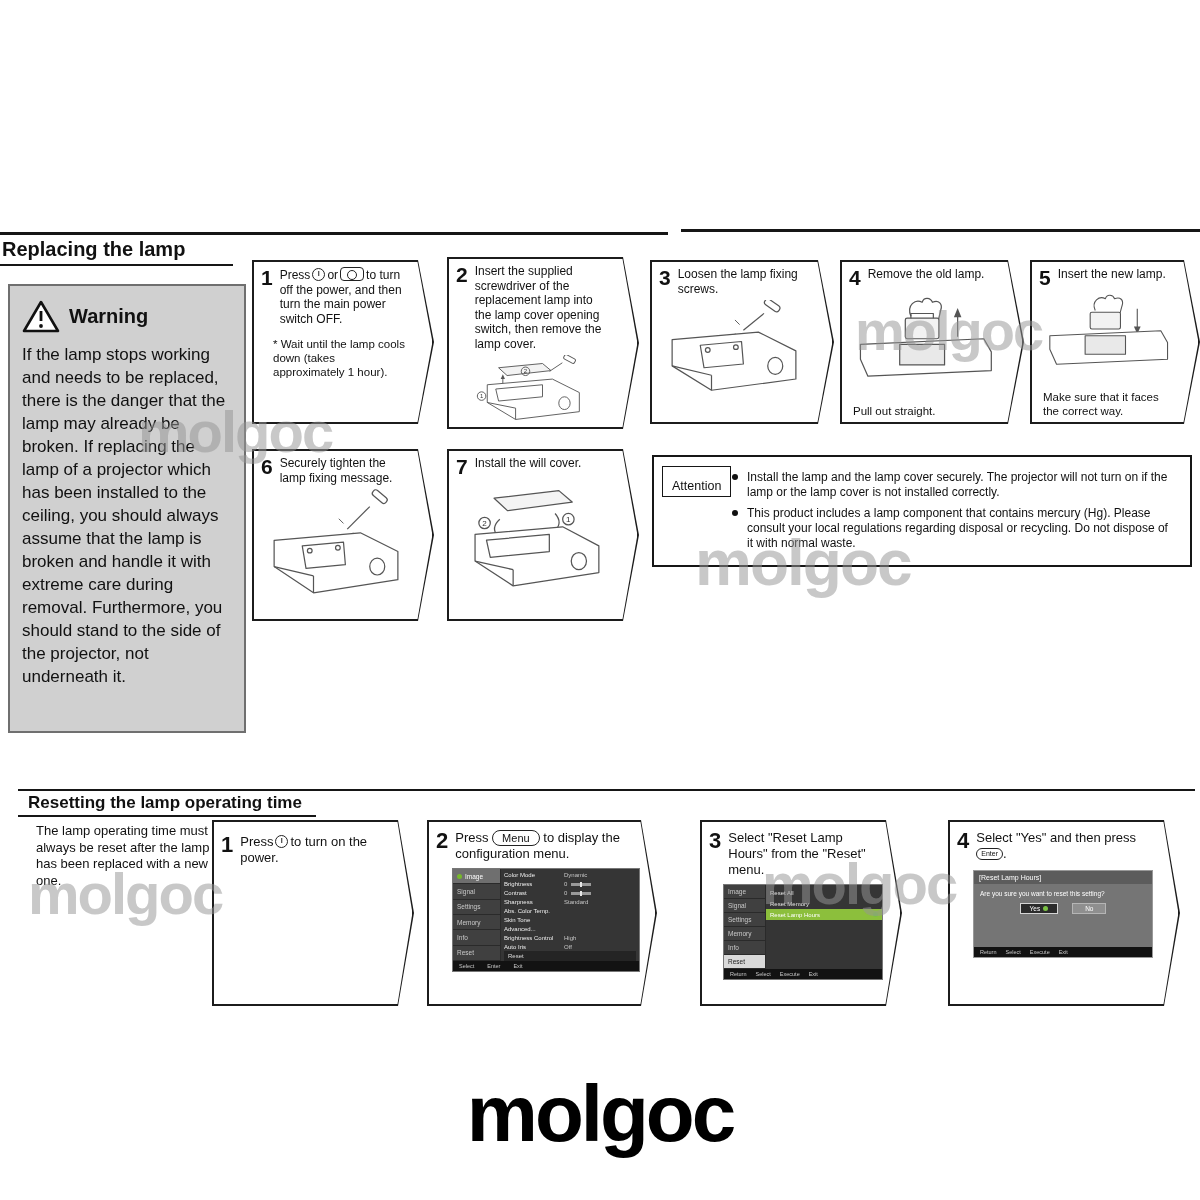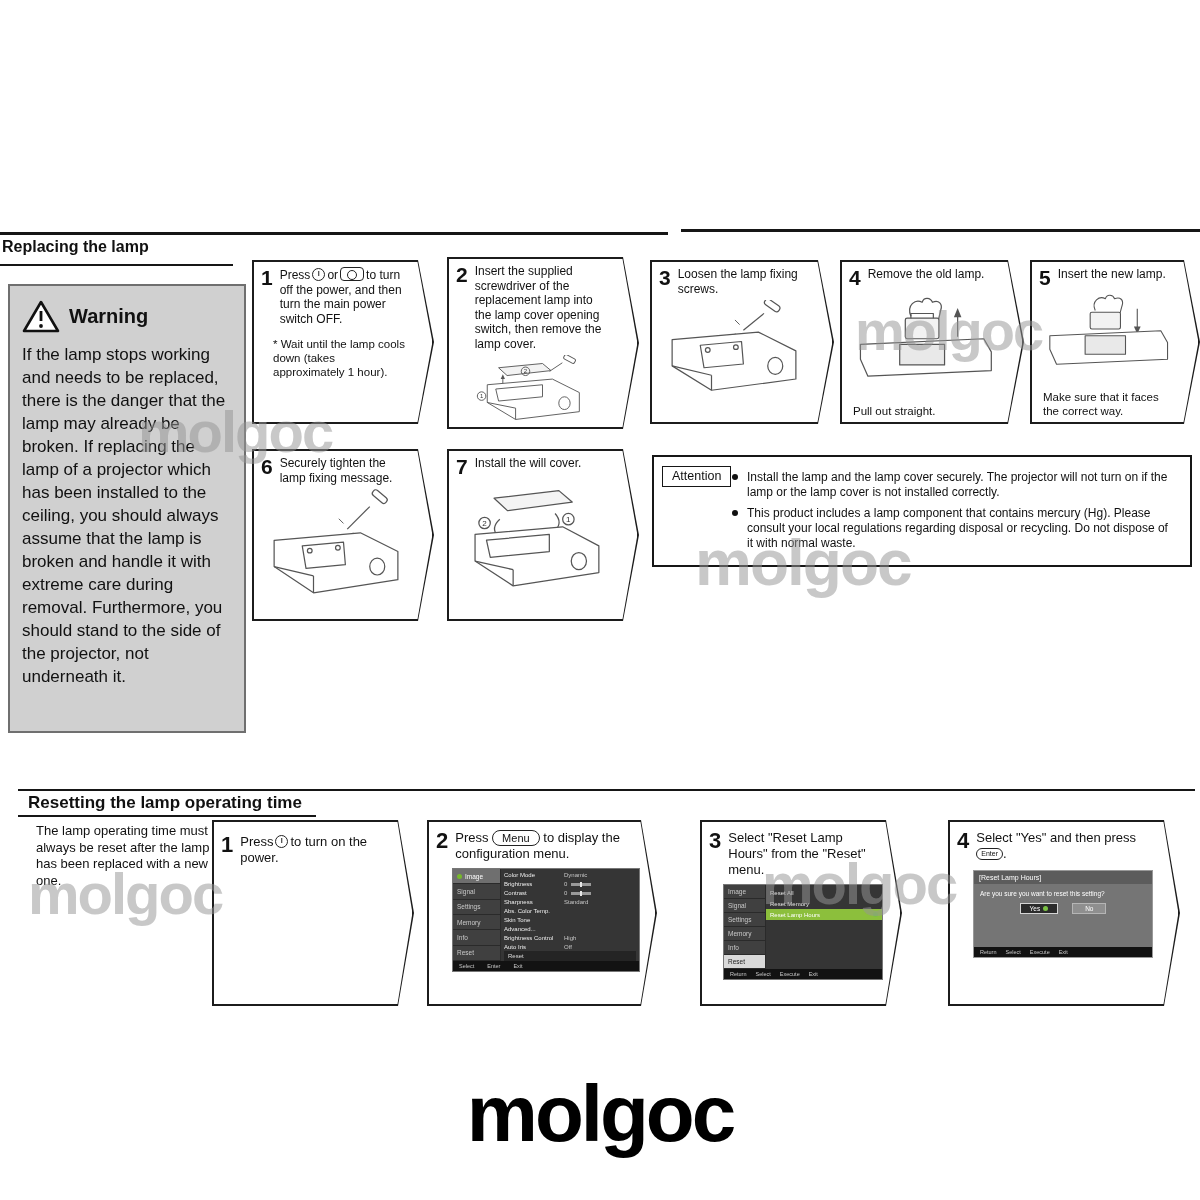--- a/index.html
+++ b/index.html
@@ -9,21 +9,21 @@
 
   .abs { position:absolute; }
 
   
   .page-title { top:86px; left:0; width:100%; text-align:center;
     font-size:60px; font-weight:900; color:#1674ee; letter-spacing:1px; }
 
   
   .rule { background:#161616; }
 
-  .h1 { left:2px; top:238px; font-size:16px; font-weight:bold; }
+  .h1 { left:2px; top:238px; font-size:20px; font-weight:bold; }
   .h2 { left:28px; top:793px; font-size:17px; font-weight:bold; }
 
   
   .warning-box { left:8px; top:284px; width:238px; height:449px;
     background:#d0d0d0; border:2px solid #6f6f6f; padding:14px 12px 8px; z-index:1; }
   .warning-head { display:flex; align-items:center; gap:9px; margin-bottom:10px; }
   .warning-title { font-size:20px; font-weight:bold; }
   .warning-body { font-size:17px; line-height:23px; }
 
   
@@ -55,21 +55,21 @@
     height:8px; border:1.2px solid #222; border-radius:50%; }
   .menu-pill { display:inline-block; border:1.2px solid #222; border-radius:8px;
     padding:0 9px; font-size:11px; line-height:14px; }
   .enter-pill { display:inline-block; border:1px solid #222; border-radius:7px;
     padding:0 4px; font-size:7px; line-height:10px; vertical-align:2px; }
 
   
   .attention-box { left:652px; top:455px; width:540px; height:112px; background:#fff;
     border:2px solid #161616; z-index:1; }
   .attention-label { position:absolute; left:8px; top:9px; border:1.5px solid #161616;
-    padding:2px 9px 3px; font-size:12.5px; }
+    padding:12px 9px 3px; font-size:12.5px; }
   .attention-bullets { position:absolute; left:78px; top:7px; right:14px; }
   .att-bullet { display:flex; gap:9px; font-size:12px; line-height:15px; margin-top:6px; }
   .dot { flex:none; width:6px; height:6px; border-radius:50%; background:#111; margin-top:4px; }
 
   
   .reset-intro { left:20px; top:823px; width:186px; font-size:13px; line-height:16.5px; z-index:1;margin-left:16px; }
 
   
   .mini-menu { position:relative; background:#353535; border:1px solid #777;
     display:flex; flex-direction:column; margin-top:6px; }

